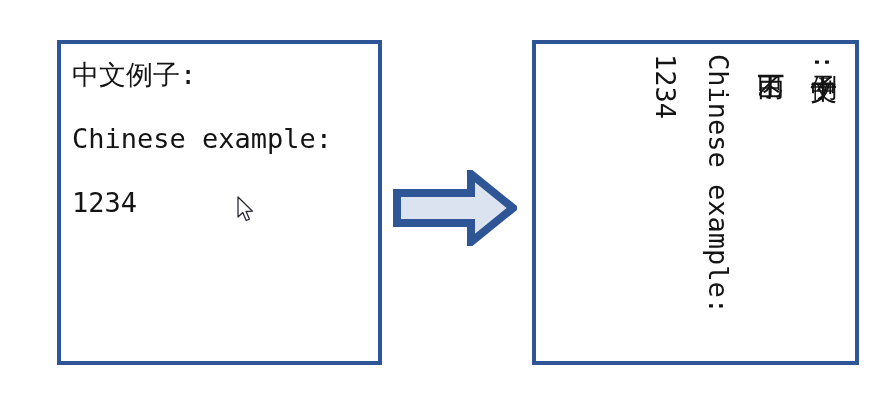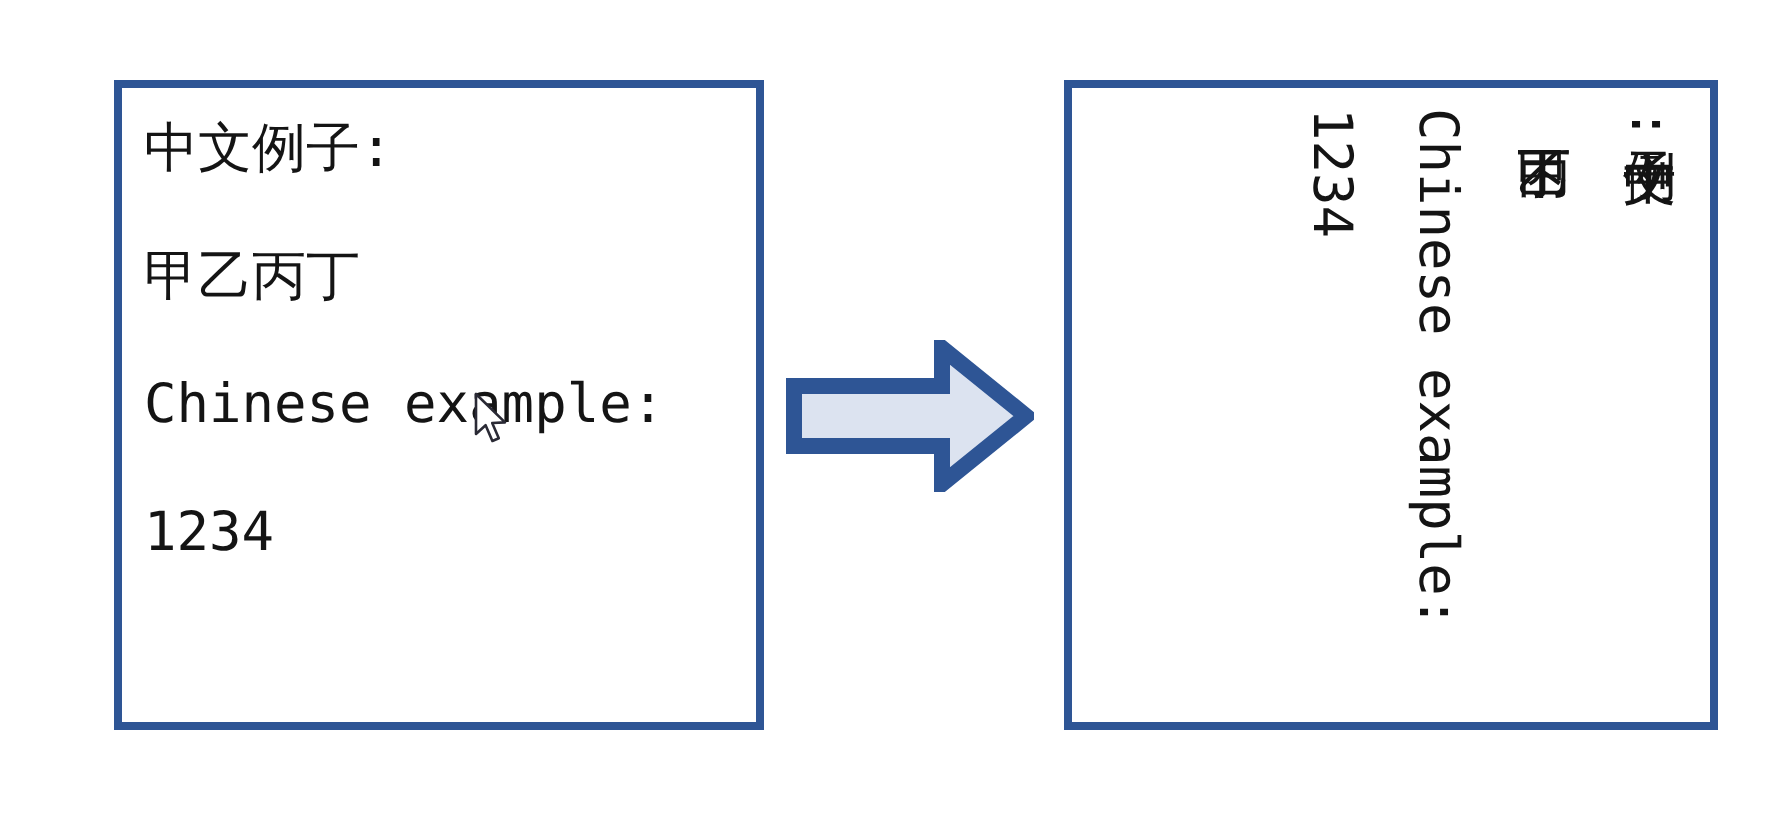--- a/index.html
+++ b/index.html
@@ -107,21 +107,20 @@
   }
 </style>
 </head>
 <body>
 
 <div class="stage">
 
   <div class="text-box" id="box-horizontal">
     <div class="h-lines">
       <div class="h-line">中文例子:</div>
-      <div class="h-line">甲乙丙丁</div>
       <div class="h-line">Chinese example:</div>
       <div class="h-line">1234</div>
     </div>
   </div>
 
   <svg id="flow-arrow" viewBox="0 0 124 76" xmlns="http://www.w3.org/2000/svg">
     <polygon points="4,23 78,23 78,4 120,38 78,72 78,53 4,53" fill="#DCE3F0" stroke="#2E5595" stroke-width="8" stroke-linejoin="miter"></polygon>
   </svg>
 
   <div class="text-box" id="box-vertical">

